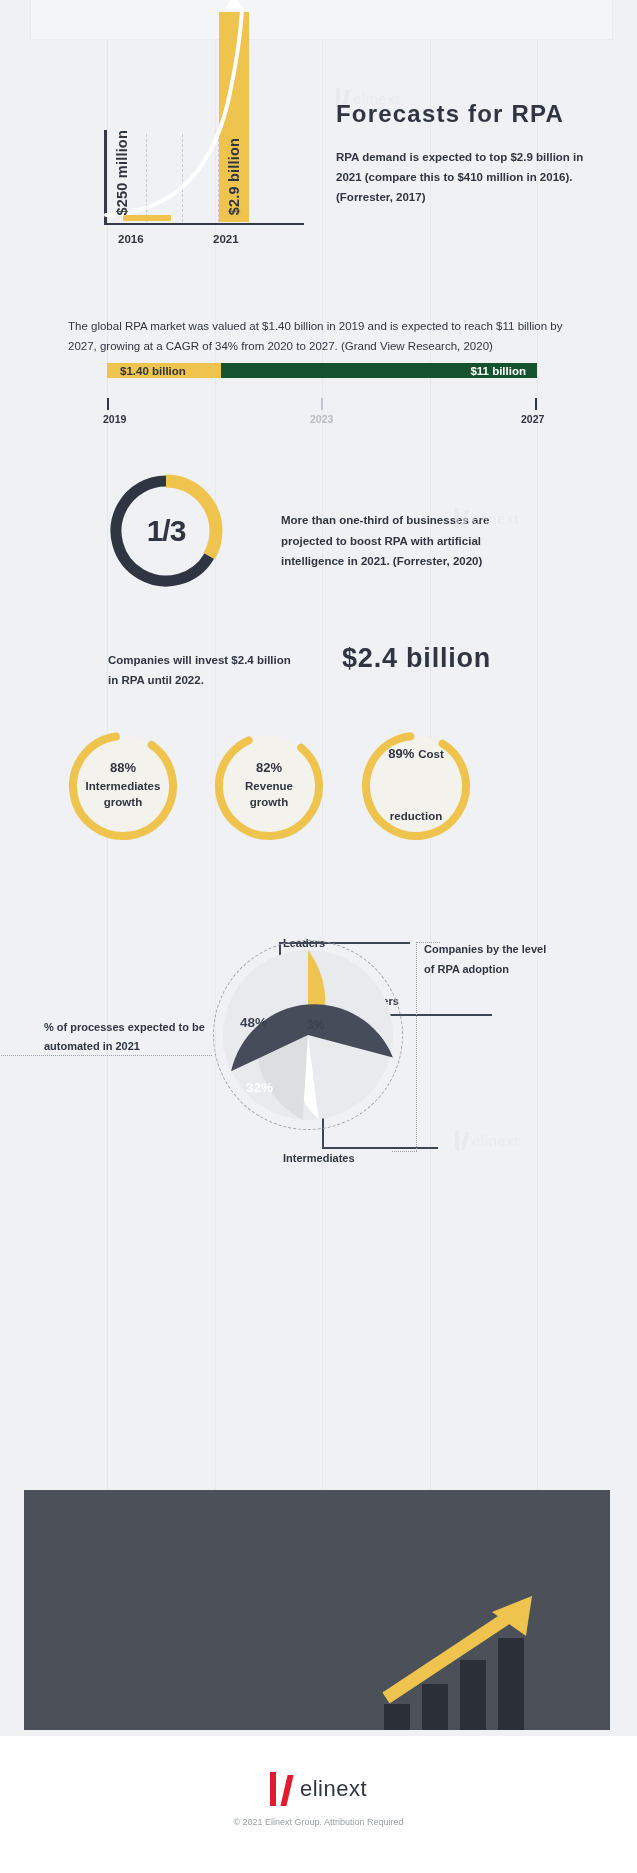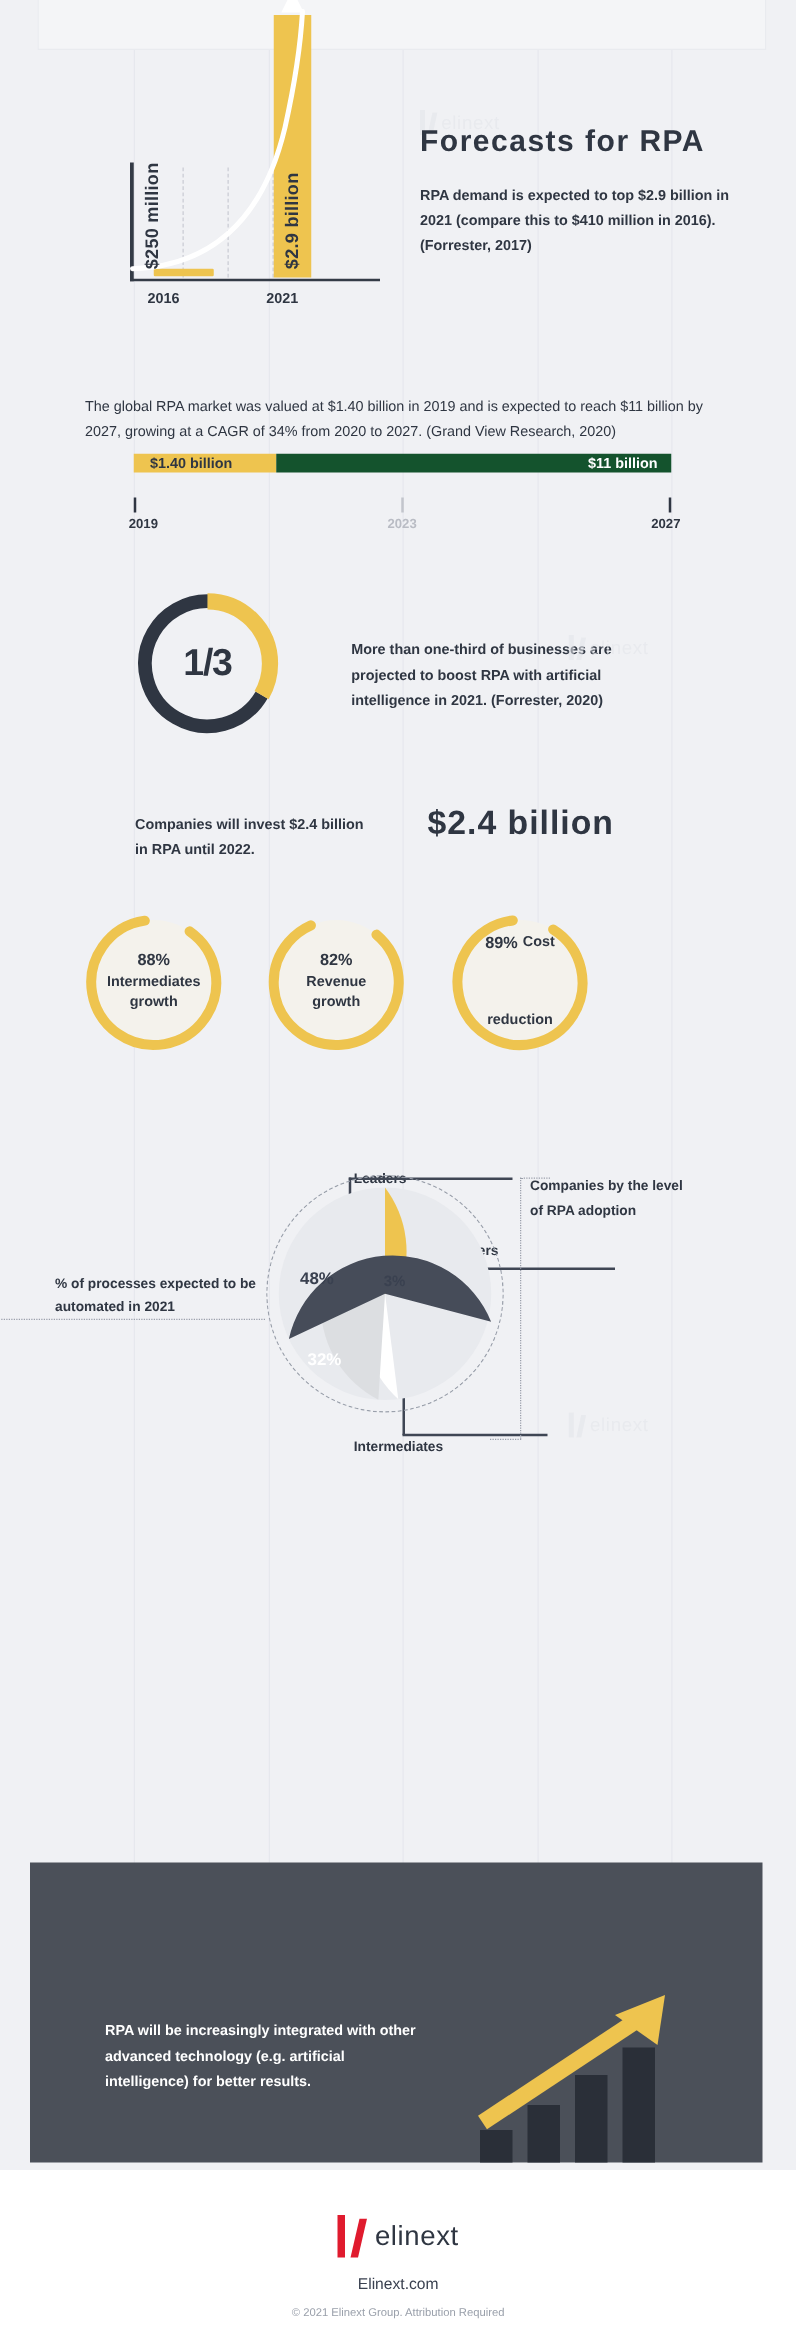--- a/index.html
+++ b/index.html
@@ -389,35 +389,33 @@
     <div class="dotted-h" style="left:416px; top:27px; width:24px;"></div>
     <div class="dotted-h" style="left:392px; top:236px; width:25px;"></div>
 
     <div class="wm" style="left:455px; top:215px;">
       <span class="wm-n"></span>
       <span class="wm-t">elinext</span>
     </div>
   </div>
 
   <div class="sec7">
-    <div class="sec7-body">RPA will be increasingly integrated with other advanced technology (e.g. artificial intelligence) for better results.</div>
     <div class="sec7-bars">
       <i style="left:0;   height:52px;"></i>
       <i style="left:38px; height:72px;"></i>
       <i style="left:76px; height:96px;"></i>
       <i style="left:114px; height:118px;"></i>
     </div>
     <svg class="sec7-arrow" viewBox="0 0 170 110">
       <path d="M4 104 L128 22" stroke="#eec44f" stroke-width="13" stroke-linecap="butt" fill="none"></path>
       <path d="M150 2 L144 42 L110 18 Z" fill="#eec44f"></path>
     </svg>
   </div>
 
   <div class="footer">
     <div class="footer-logo">
       <span class="logo-mark"></span>
       <span class="logo-text">elinext</span>
     </div>
-    <div class="footer-url">Elinext.com</div>
     <div class="footer-copy">© 2021 Elinext Group. Attribution Required</div>
   </div>
 
 </div>
 
 </body></html>

